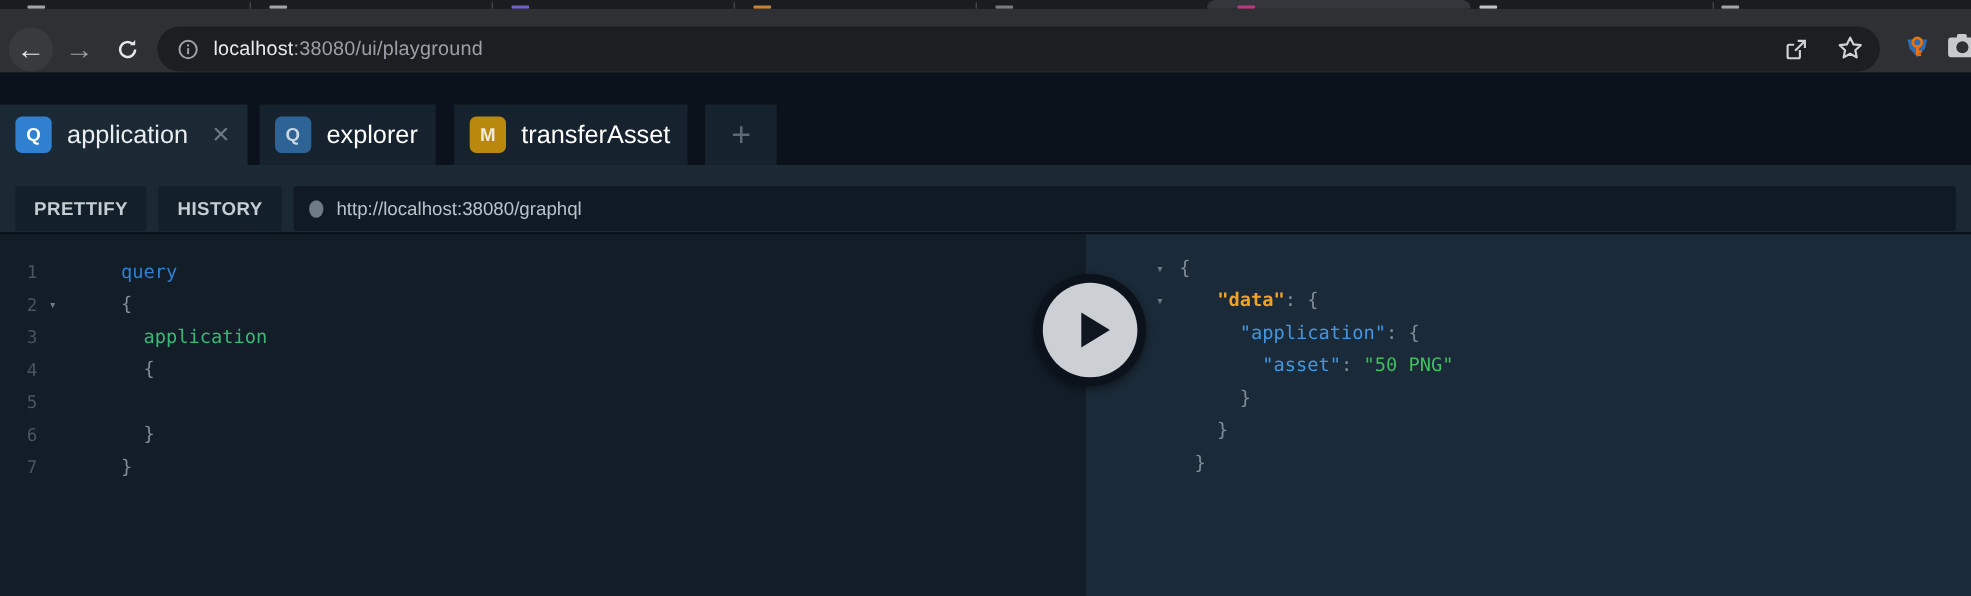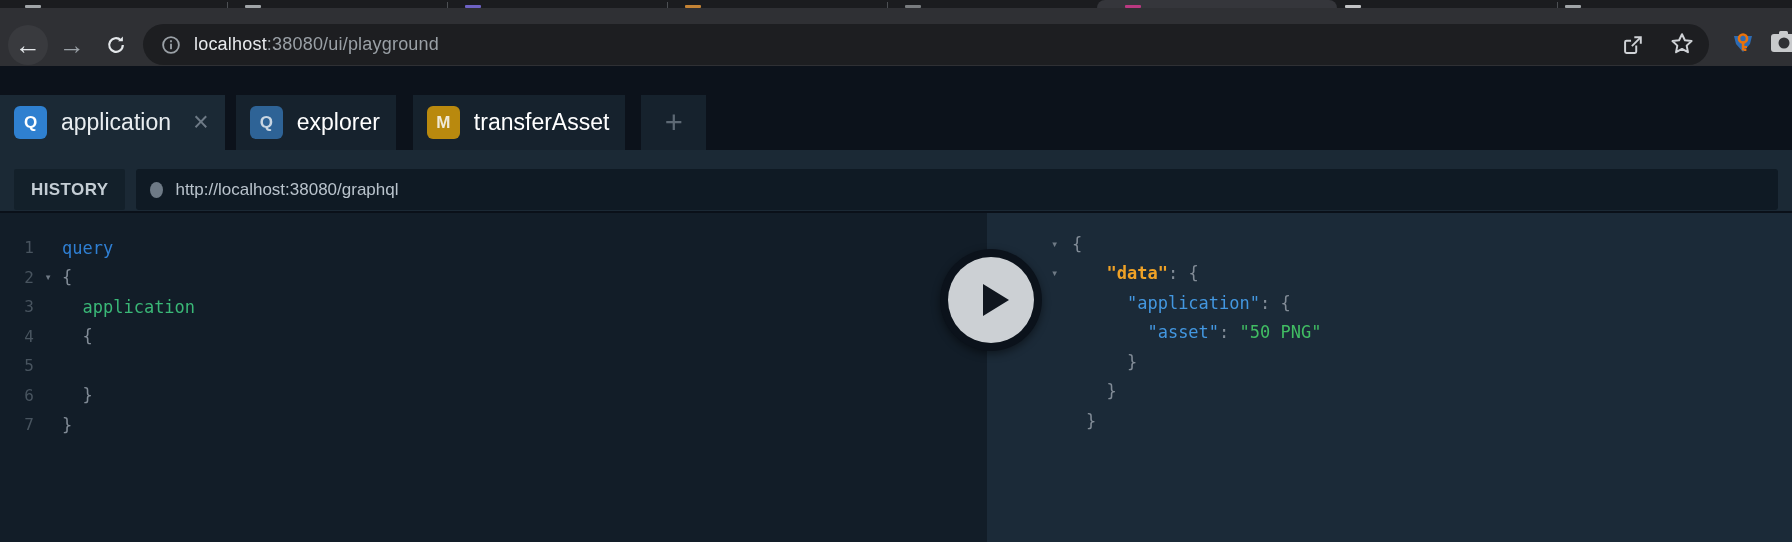--- a/index.html
+++ b/index.html
@@ -51,21 +51,21 @@
   #endpoint-input{flex:1;height:41px;background:#0f1a24;border-radius:3px;display:flex;
     align-items:center;padding-left:14px;box-sizing:border-box;}
   #endpoint-dot{width:13px;height:16px;border-radius:50%;background:#6e7a86;flex:none;}
   #endpoint-text{margin-left:12px;font-size:17px;color:#b9c3cc;font-family:"Liberation Sans",sans-serif;text-align:right;}
   
   #editor-pane{position:absolute;left:0;top:147px;width:987px;height:329px;background:#121d28;}
   #editor-lines{padding-top:20px;font-family:"DejaVu Sans Mono",monospace;font-size:17px;}
   .ed-line{height:29.5px;display:flex;align-items:center;white-space:pre;}
   .ed-num{width:34px;text-align:right;color:#48545f;font-size:16px;flex:none;}
   .ed-fold{width:28px;text-align:center;color:#6f7a85;font-size:12px;flex:none;}
-  .ed-code{white-space:pre;}
+  .ed-code{white-space:pre;margin-left:48px;}
   
   #results-pane{position:absolute;left:987px;top:147px;width:805px;height:329px;background:#1b2a38;}
   #result-lines{padding:16px 0 0 85px;font-family:"DejaVu Sans Mono",monospace;font-size:17px;}
   .res-line{position:relative;height:29.5px;display:flex;align-items:center;
     white-space:pre;padding-left:14px;}
   .res-line.hang{padding-left:0;}
   .res-fold{position:absolute;left:-21px;top:0;height:29.5px;display:flex;align-items:center;
     color:#6f7a85;font-size:12px;}
   
   .tk-keyword{color:#2f7fd3;}
@@ -167,20 +167,21 @@
         <span class="pg-tab-label">explorer</span>
       </div>
       <div class="pg-tab" style="margin-left: 17px;">
         <span class="pg-badge" style="background: rgb(185, 137, 14); color: rgb(239, 233, 216);">M</span>
         <span class="pg-tab-label">transferAsset</span>
       </div>
       <div class="pg-newtab" style="margin-left: 16px;">+</div>
     </div>
 
   <div id="pg-toolbar">
+    <div class="pg-btn">PRETTIFY</div>
     <div class="pg-btn">HISTORY</div>
     <div id="endpoint-input">
       <div id="endpoint-dot"></div>
       <div id="endpoint-text">http://localhost:38080/graphql</div>
     </div>
   </div>
 
   <div id="editor-pane">
     <div id="editor-lines">
         <div class="ed-line"><span class="ed-num">1</span><span class="ed-fold"></span><span class="ed-code"><span class="tk-keyword">query</span></span></div>

